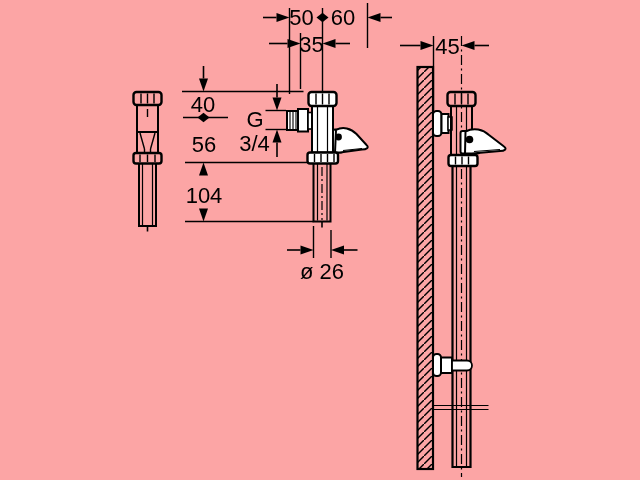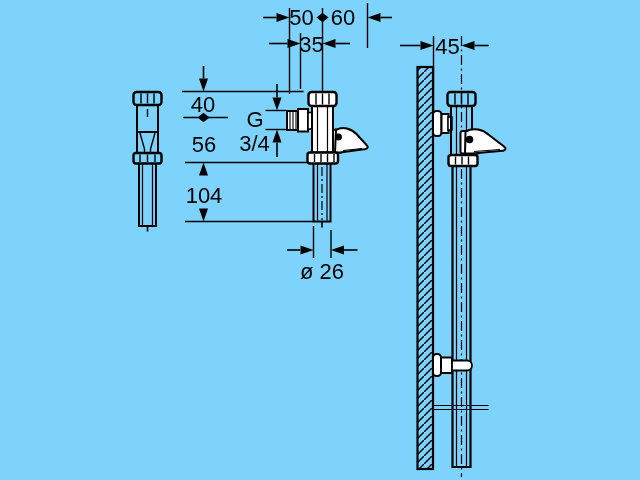--- a/index.html
+++ b/index.html
@@ -1,16 +1,16 @@
 <!DOCTYPE html>
 <html><head>
 <meta charset="utf-8">
 <style>
   html,body{margin:0;padding:0;background:#fff;}
-  .stage{position:relative;width:640px;height:480px;background:#7dd3fc;overflow:hidden;}
+  .stage{position:relative;width:640px;height:480px;background:#fca5a5;overflow:hidden;}
   svg{display:block;}
   text{font-family:"Liberation Sans", sans-serif;font-size:22px;fill:#000;}
 </style>
 </head>
 <body>
 
 <div class="stage">
 <svg width="640" height="480" viewBox="0 0 640 480">
   <defs>
     <pattern id="hatch" patternUnits="userSpaceOnUse" width="8" height="8">

